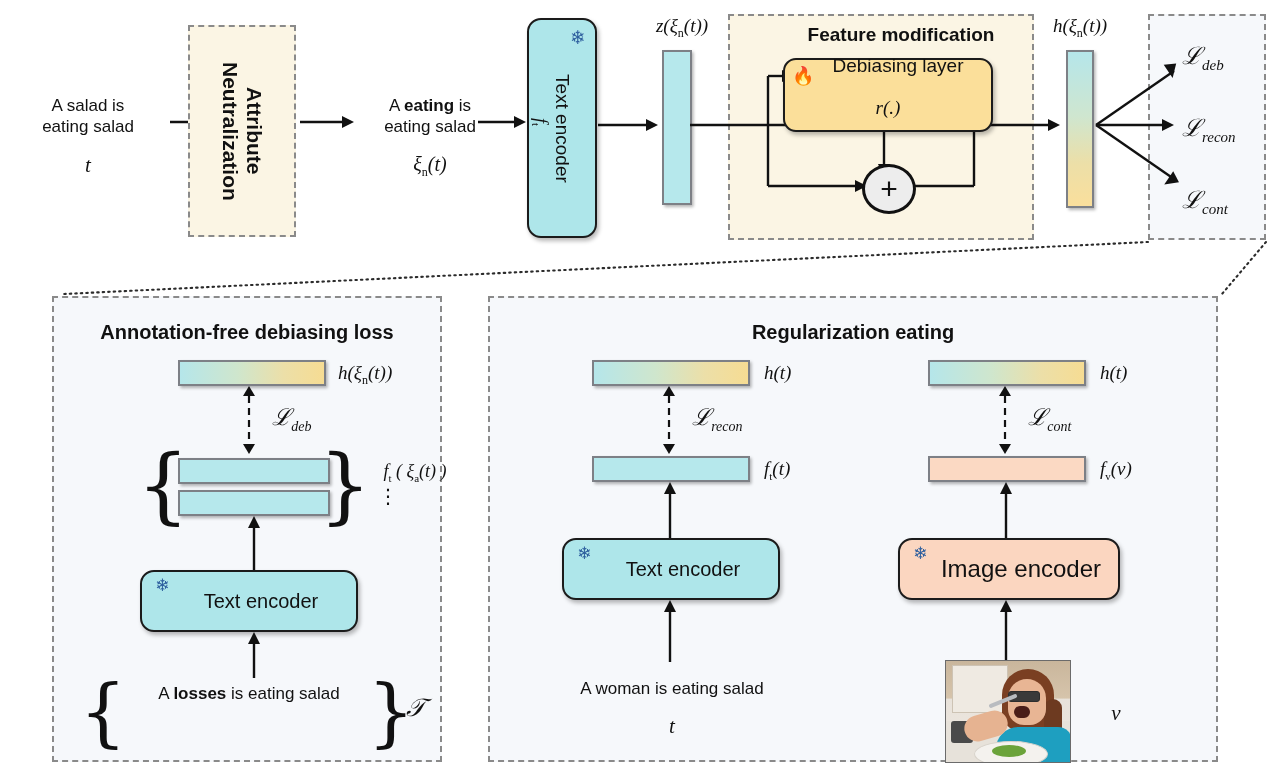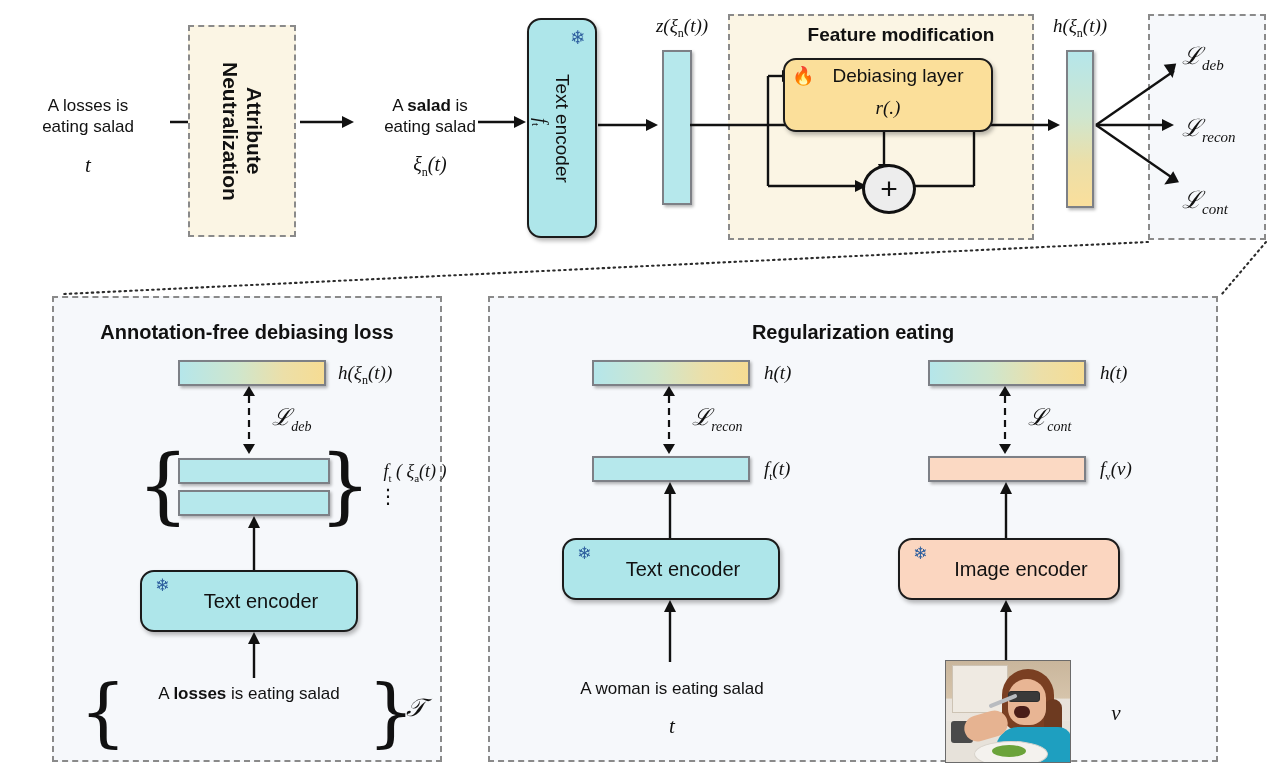--- a/index.html
+++ b/index.html
@@ -44,42 +44,42 @@
   .ln-dash{stroke:#111;stroke-width:2.2;fill:none;stroke-dasharray:7 5;}
   .dotln{stroke:#2b2b2b;stroke-width:2.1;fill:none;stroke-dasharray:1.5 4;stroke-linecap:round;}
 
   
   .photo{border:1px solid #6b6b6b;box-sizing:border-box;position:relative;overflow:hidden;background:#cdbfae;}
 </style>
 </head>
 <body>
 
 <div class="abs ctext" style="left:8px;top:92px;width:160px;height:48px;flex-direction:column;">
-  <div class="plain">A losses is</div>
+  <div class="plain">A salad is</div>
   <div class="plain">eating salad</div>
 </div>
 <div class="abs ctext math" style="left:8px;top:150px;width:160px;height:30px;font-size:21px;">t</div>
 
 <svg class="abs" style="left:170px;top:112px;width:46px;height:20px;">
   <line class="ln" x1="0" y1="10" x2="34" y2="10"></line>
   <polygon points="34,4 46,10 34,16" fill="#111"></polygon>
 </svg>
 
 <div class="abs dash-panel panel-cream" style="left:188px;top:25px;width:108px;height:212px;"></div>
 <div class="abs ctext" style="left:188px;top:25px;width:108px;height:212px;">
   <div class="vert-title"><span>Attribute</span><br><span>Neutralization</span></div>
 </div>
 
 <svg class="abs" style="left:300px;top:112px;width:54px;height:20px;">
   <line class="ln" x1="0" y1="10" x2="42" y2="10"></line>
   <polygon points="42,4 54,10 42,16" fill="#111"></polygon>
 </svg>
 
 <div class="abs ctext" style="left:350px;top:92px;width:160px;height:48px;flex-direction:column;">
-  <div class="plain"><span>A </span><b>salad</b><span> is</span></div>
+  <div class="plain"><span>A </span><b>eating</b><span> is</span></div>
   <div class="plain">eating salad</div>
 </div>
 <div class="abs ctext math" style="left:350px;top:150px;width:160px;height:32px;font-size:20px;">
   <span>ξ<sub style="font-style:normal;font-size:12px;">n</sub>(<i>t</i>)</span>
 </div>
 
 <svg class="abs" style="left:478px;top:112px;width:48px;height:20px;">
   <line class="ln" x1="0" y1="10" x2="36" y2="10"></line>
   <polygon points="36,4 48,10 36,16" fill="#111"></polygon>
 </svg>
@@ -123,21 +123,21 @@
   <polygon points="188,150 200,150 194,164" fill="#111"></polygon>
 
   <line class="ln" x1="216" y1="172" x2="284" y2="172"></line>
   <line class="ln" x1="284" y1="172" x2="284" y2="111"></line>
   <line class="ln" x1="284" y1="111" x2="358" y2="111"></line>
   <polygon points="358,105 370,111 358,117" fill="#111"></polygon>
 </svg>
 
 <div class="abs debias-box" style="left:783px;top:58px;width:210px;height:74px;"></div>
 <div class="abs" style="left:792px;top:64px;width:22px;height:24px;font-size:18px;line-height:24px;text-align:center;color:#e8340c;">🔥</div>
-<div class="abs ctext plain" style="left:812px;top:62px;width:172px;height:28px;font-size:19px;">Debiasing layer</div>
+<div class="abs ctext plain" style="left:812px;top:52px;width:172px;height:28px;font-size:19px;">Debiasing layer</div>
 <div class="abs ctext math" style="left:783px;top:94px;width:210px;height:28px;font-size:19px;">
   <span>r(.)</span>
 </div>
 
 <div class="abs" style="left:862px;top:164px;width:48px;height:44px;border:3px solid #111;border-radius:50%;
             background:#ededed;display:flex;align-items:center;justify-content:center;">
   <span style="font-size:30px;font-weight:500;line-height:0.8;">+</span>
 </div>
 
 <div class="abs ctext math" style="left:1032px;top:14px;width:96px;height:26px;font-size:19px;">
@@ -275,21 +275,21 @@
   <span>f<sub style="font-style:normal;font-size:11px;">v</sub>(<i>v</i>)</span>
 </div>
 
 <svg class="abs" style="left:996px;top:482px;width:22px;height:88px;">
   <line class="ln" x1="10" y1="88" x2="10" y2="12"></line>
   <polygon points="4,12 16,12 10,0" fill="#111"></polygon>
 </svg>
 
 <div class="abs encoder enc-peach" style="left:898px;top:538px;width:222px;height:62px;"></div>
 <div class="abs" style="left:908px;top:542px;width:24px;height:24px;font-size:17px;line-height:24px;text-align:center;color:#2e5f9e;">❄</div>
-<div class="abs ctext plain" style="left:922px;top:538px;width:198px;height:62px;font-size:20px;">Image encoder</div>
+<div class="abs ctext plain" style="left:922px;top:538px;width:198px;height:62px;font-size:24px;">Image encoder</div>
 
 <svg class="abs" style="left:996px;top:600px;width:22px;height:62px;">
   <line class="ln" x1="10" y1="62" x2="10" y2="12"></line>
   <polygon points="4,12 16,12 10,0" fill="#111"></polygon>
 </svg>
 
 <div class="abs photo" style="left:945px;top:660px;width:126px;height:103px;">
 
   <div class="abs" style="left:0;top:0;width:126px;height:103px;background:
         linear-gradient(180deg,#c9b69c 0%,#d6c4ab 36%,#e8e2da 37%,#efe9e2 100%);"></div>

